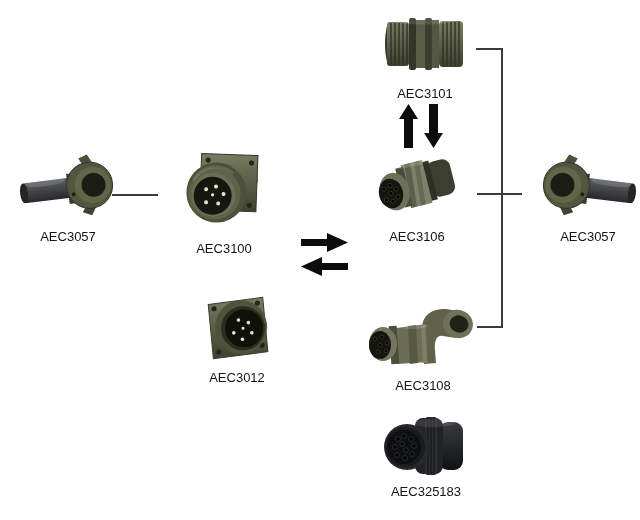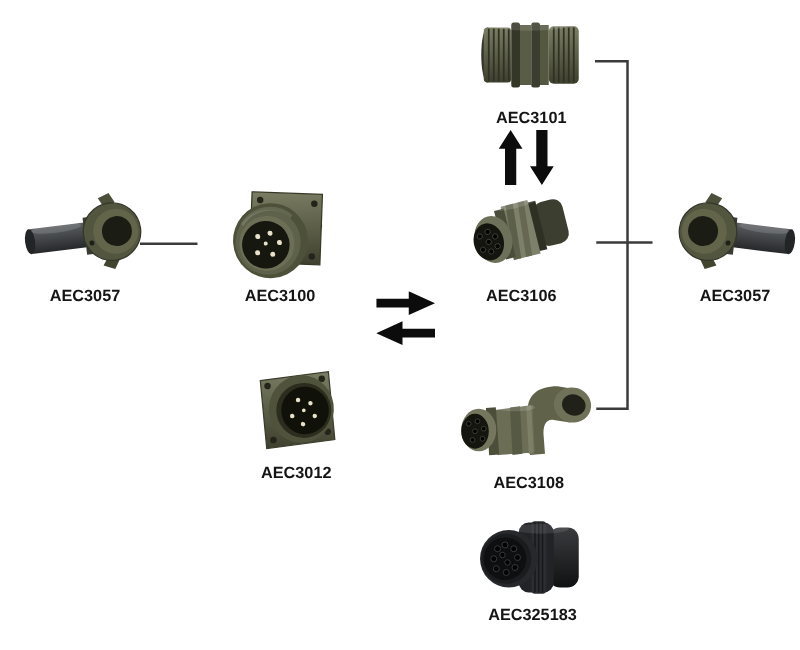--- a/index.html
+++ b/index.html
@@ -6,21 +6,21 @@
   #canvas{
     position:relative;
     width:640px;height:520px;
     background:#ffffff;
     font-family:"Liberation Sans",sans-serif;
     overflow:hidden;
   }
   .fig{position:absolute;display:flex;flex-direction:column;align-items:center;}
   .fig svg{display:block;}
   .part-label{
-    font-weight:bold;
+    font-weight:normal;
     font-size:13px;
     color:#151515;
     letter-spacing:0px;
     margin-top:3px;
     white-space:nowrap;
     text-align:center;
   }
   .conn-line{position:absolute;background:#3b3b3b;}
   .arrows{position:absolute;}
 </style>
@@ -59,21 +59,21 @@
         <circle cx="78" cy="36" r="12" fill="#1b1c14"></circle>
         <circle cx="57" cy="43" r="2" fill="#1e1f18"></circle>
         <ellipse cx="30" cy="28" rx="20" ry="3.5" fill="#ffffff" opacity="0.14"></ellipse>
       </g>
     </svg>
     <div class="part-label">AEC3057</div>
   </div>
 
   <div class="conn-line" style="left:112px;top:194px;width:46px;height:2px;"></div>
 
-  <div class="fig" style="left:176px;top:146px;width:96px;">
+  <div class="fig" style="left:176px;top:146px;width:96px;gap:12px;">
     <svg width="96" height="80" viewBox="0 0 96 80">
       <g transform="rotate(-4 48 40)">
         <rect x="56" y="12" width="26" height="28" rx="3" fill="url(#gOlive)"></rect>
         <line x1="60" y1="13" x2="60" y2="39" stroke="#32342a" stroke-width="1.3"></line>
         <line x1="64" y1="13" x2="64" y2="39" stroke="#32342a" stroke-width="1.3"></line>
         <line x1="68" y1="13" x2="68" y2="39" stroke="#32342a" stroke-width="1.3"></line>
         <line x1="72" y1="13" x2="72" y2="39" stroke="#32342a" stroke-width="1.3"></line>
         <line x1="76" y1="13" x2="76" y2="39" stroke="#32342a" stroke-width="1.3"></line>
         <rect x="52" y="10" width="8" height="32" fill="#3f4130"></rect>
         <polygon points="28,6 84,12 78,68 22,62" fill="url(#gOlive)" stroke="#373928" stroke-width="1"></polygon>

